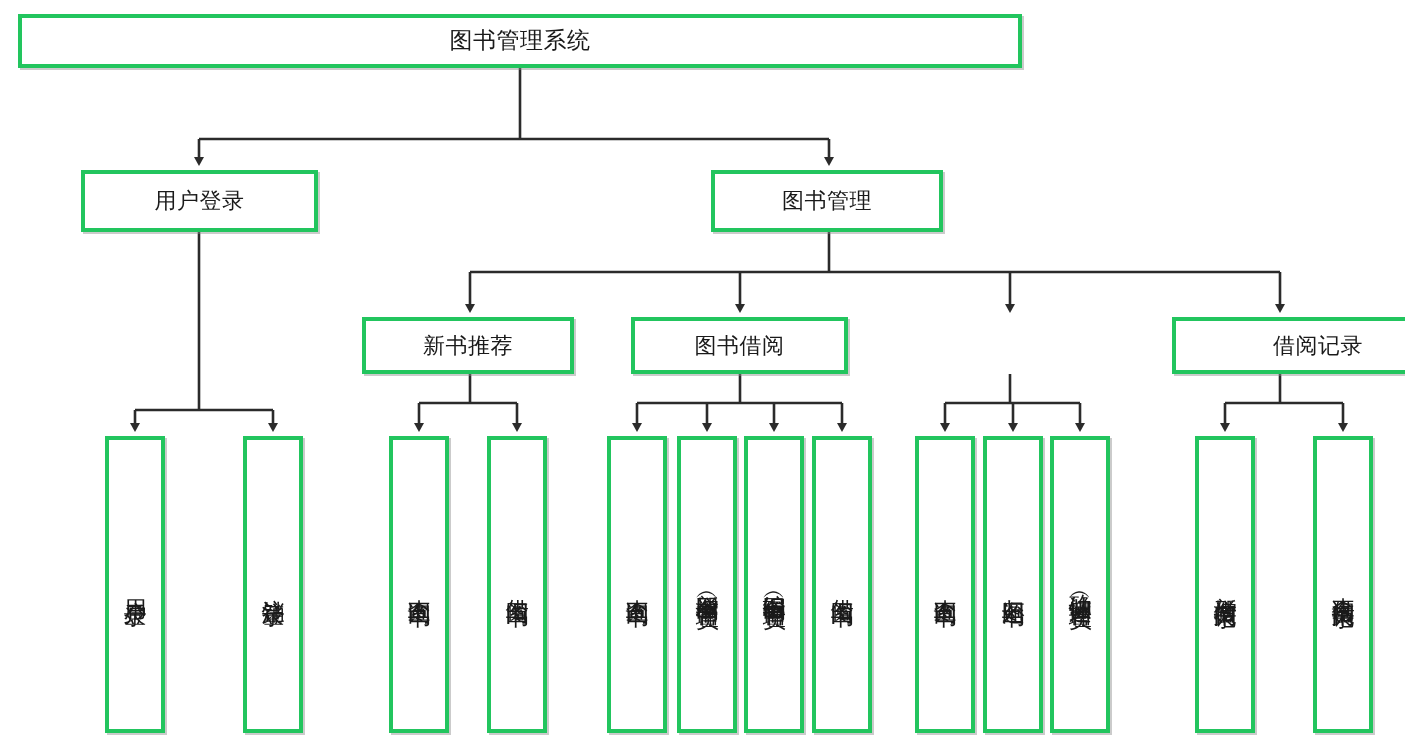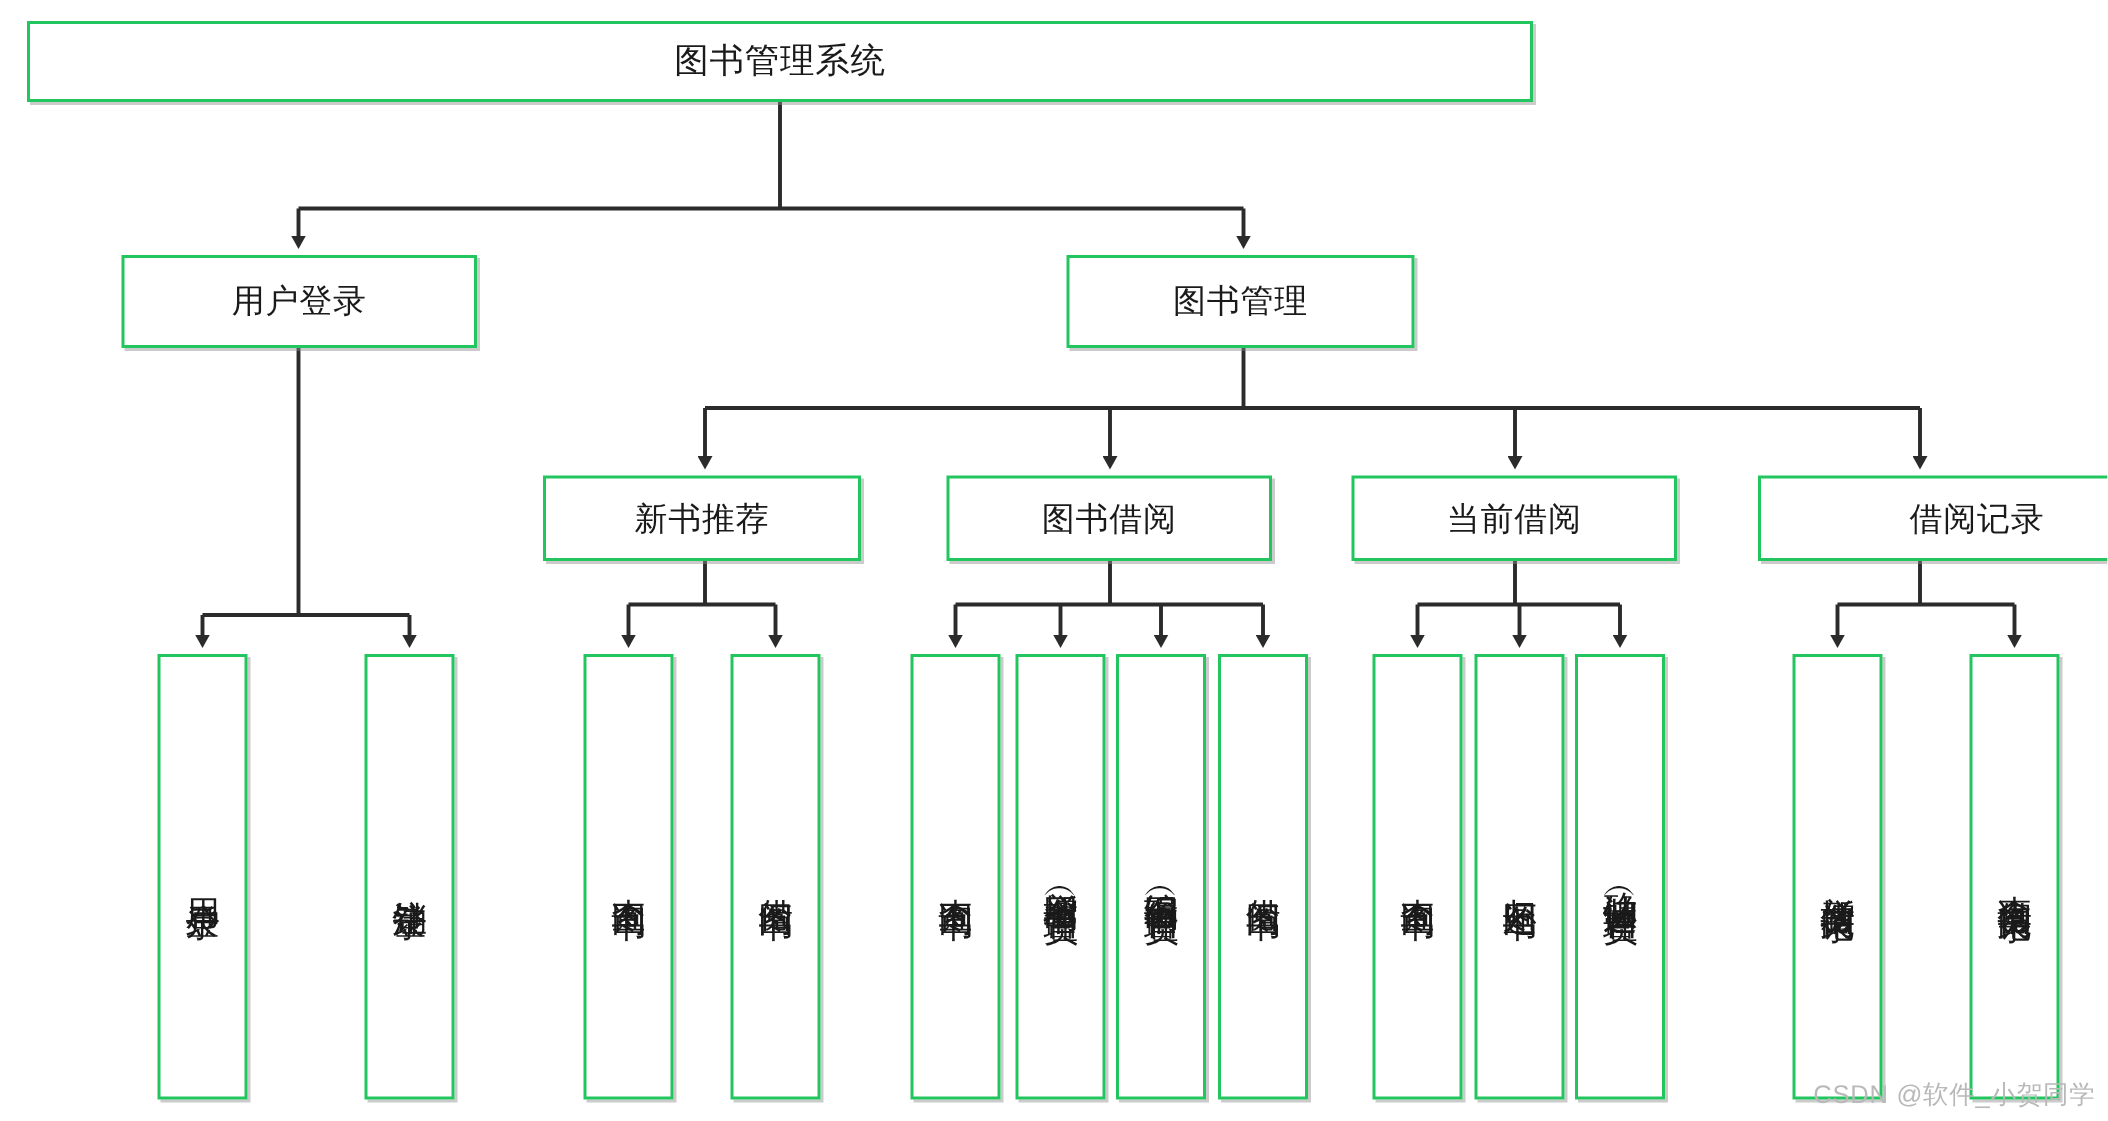--- a/index.html
+++ b/index.html
@@ -20,21 +20,21 @@
   #wires {
     position: absolute;
     left: 0;
     top: 0;
     width: 1405px;
     height: 747px;
   }
   .node {
     position: absolute;
     box-sizing: border-box;
-    border: 2px solid #22c55e;
+    border: 4px solid #22c55e;
     background: #ffffff;
     display: flex;
     align-items: center;
     justify-content: center;
     color: #1a1a1a;
     box-shadow: 2px 2px 0 rgba(140,140,140,0.45);
   }
   .node .label {
     display: block;
     text-align: center;
@@ -132,23 +132,20 @@
   <div class="node horiz" style="left:711px;top:170px;width:232px;height:62px;">
     <span class="label">图书管理</span>
   </div>
 
   <div class="node horiz" style="left:362px;top:317px;width:212px;height:57px;">
     <span class="label">新书推荐</span>
   </div>
   <div class="node horiz" style="left:631px;top:317px;width:217px;height:57px;justify-content:center;">
     <span class="label">图书借阅</span>
   </div>
-  <div class="node horiz" style="left:901px;top:317px;width:217px;height:57px;">
-    <span class="label">当前借阅</span>
-  </div>
   <div class="node horiz" style="left:1172px;top:317px;width:248px;height:57px;padding-left:44px;">
     <span class="label">借阅记录</span>
   </div>
 
   <div class="node vert" style="left:105px;top:436px;width:60px;height:297px;">
     <span class="label">用户登录</span>
   </div>
   <div class="node vert" style="left:243px;top:436px;width:60px;height:297px;">
     <span class="label">注销登录</span>
   </div>
@@ -183,15 +180,14 @@
     <span class="label">确认归还（管理员）</span>
   </div>
 
   <div class="node vert" style="left:1195px;top:436px;width:60px;height:297px;">
     <span class="label">新增借阅记录</span>
   </div>
   <div class="node vert" style="left:1313px;top:436px;width:60px;height:297px;">
     <span class="label">查询借阅记录</span>
   </div>
 
-  <div id="watermark">CSDN @软件_小贺同学</div>
 
 </div>
 
 </body></html>

